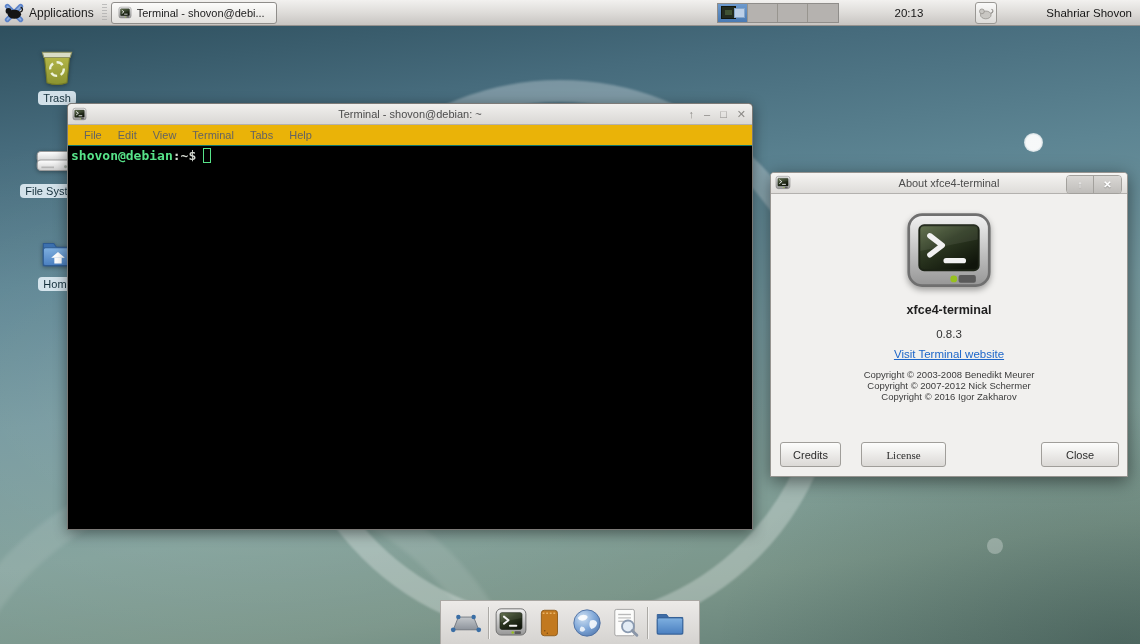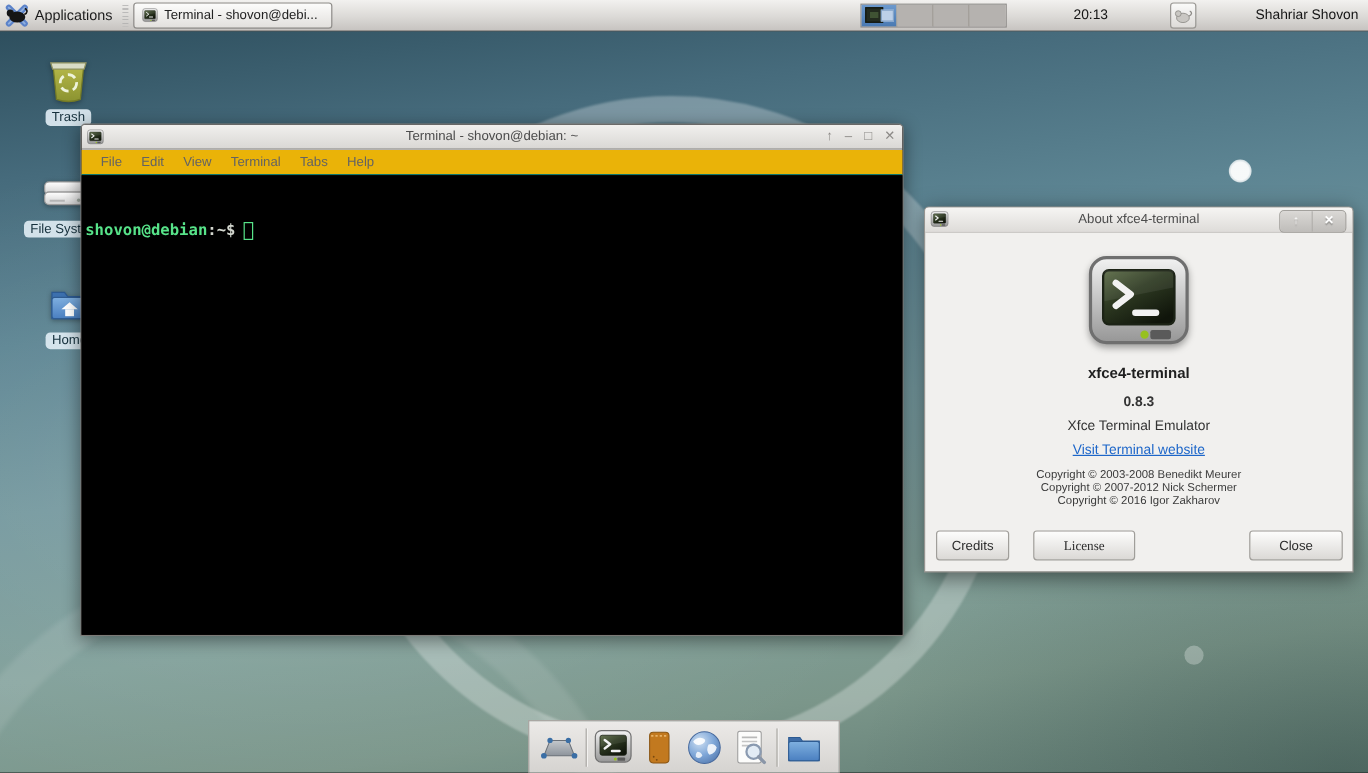--- a/index.html
+++ b/index.html
@@ -65,39 +65,39 @@
   .titlebar { height:21px; display:flex; align-items:center; position:relative;
     background:linear-gradient(#f1f0ee,#d9d7d4); border-bottom:1px solid #b3b1ae; border-radius:3px 3px 0 0; }
   .titlebar .tb-icon { margin-left:4px; display:flex; }
   .tb-title { position:absolute; left:0; right:0; text-align:center; font-size:11px; font-weight:normal; color:#4c4c4c; }
   .tb-controls { position:absolute; right:6px; top:0; height:21px; display:flex; align-items:center; gap:10px; }
   .tb-controls span { font-size:11px; color:#8c8a87; line-height:21px; }
   .menubar { height:21px; display:flex; align-items:center; background:#eab308;
     border-bottom:1px solid #0f766e; padding-left:8px; }
   .menubar span { font-size:11px; color:#636363; padding:0 8px; }
   .term-body { position:absolute; left:0; top:42px; right:0; bottom:0; background:#000; padding:2px 3px; }
-  .prompt-line { font-family:"DejaVu Sans Mono", monospace; font-size:13px; display:flex; align-items:center;margin-top:37px; }
+  .prompt-line { font-family:"DejaVu Sans Mono", monospace; font-size:13px; display:flex; align-items:center; }
   .p-user { color:#57e389; font-weight:bold; }
   .p-rest { color:#d3d7cf; font-weight:bold; }
   .cursor { display:inline-block; width:8px; height:15px; border:1px solid #57e389; margin-left:7px; }
 
   
   #about-dlg { position:absolute; left:770px; top:172px; width:358px; height:305px; z-index:20;
     background:#f1f0ee; border:1px solid #96948ف0; border:1px solid #969490; border-radius:4px 4px 0 0;
     box-shadow:0 4px 18px rgba(0,0,0,.5); }
   #about-dlg .titlebar { background:linear-gradient(#f6f5f3,#dedcd9); }
   .dlg-controls { position:absolute; right:5px; top:2px; display:flex; border:1px solid #a3a19d;
     border-radius:4px; overflow:hidden; }
   .dlg-controls span { width:27px; height:17px; text-align:center; line-height:17px; font-size:10px;
     color:#fff; font-weight:bold; background:linear-gradient(#dad8d5,#bfbdba); text-shadow:0 1px 1px rgba(0,0,0,.25); }
   .dlg-controls span:first-child { border-right:1px solid #a3a19d; }
   .dlg-body { position:absolute; left:0; top:22px; right:0; bottom:0; text-align:center; }
   .app-icon { margin-top:12px; display:inline-block; filter:drop-shadow(0 3px 3px rgba(0,0,0,.35)); }
   .app-name { font-size:12.5px; font-weight:bold; color:#1f1f1f; margin-top:0; }
-  .app-version { font-size:11.5px; color:#333; margin-top:11px;font-weight:bold; }
+  .app-version { font-size:11.5px; color:#333; margin-top:11px; }
   .app-desc { font-size:11.5px; color:#333; margin-top:8px; }
   .app-link { font-size:11.5px; color:#1d66c9; text-decoration:underline; margin-top:8px; display:inline-block; }
   .copyrights { margin-top:7px; font-size:9.5px; color:#3b3b3b; line-height:11px; }
   .dlg-btn { position:absolute; bottom:9px; height:25px; font-size:11px; color:#2c2c2c;
     background:linear-gradient(#fdfdfc,#dbd9d6); border:1px solid #a09e9a; border-radius:3px;
     display:flex; align-items:center; justify-content:center; }
   #btn-credits { left:9px; width:61px; }
   #btn-license { left:90px; width:85px;font-family:Liberation Serif, serif; }
   #btn-close { right:8px; width:78px; }
 
@@ -305,21 +305,20 @@
       </span>
     </div>
     <div class="dlg-body">
       <span class="app-icon">
         <svg width="92" height="92">
             <use href="#sym-terminal" width="92" height="92"></use>
           </svg>
       </span>
       <div class="app-name">xfce4-terminal</div>
       <div class="app-version">0.8.3</div>
-      <div class="app-desc">Xfce Terminal Emulator</div>
       <div><a class="app-link">Visit Terminal website</a></div>
       <div class="copyrights">
         <div>Copyright © 2003-2008 Benedikt Meurer</div>
         <div>Copyright © 2007-2012 Nick Schermer</div>
         <div>Copyright © 2016 Igor Zakharov</div>
       </div>
       <div class="dlg-btn" id="btn-credits">Credits</div>
       <div class="dlg-btn" id="btn-license">License</div>
       <div class="dlg-btn" id="btn-close">Close</div>
     </div>

